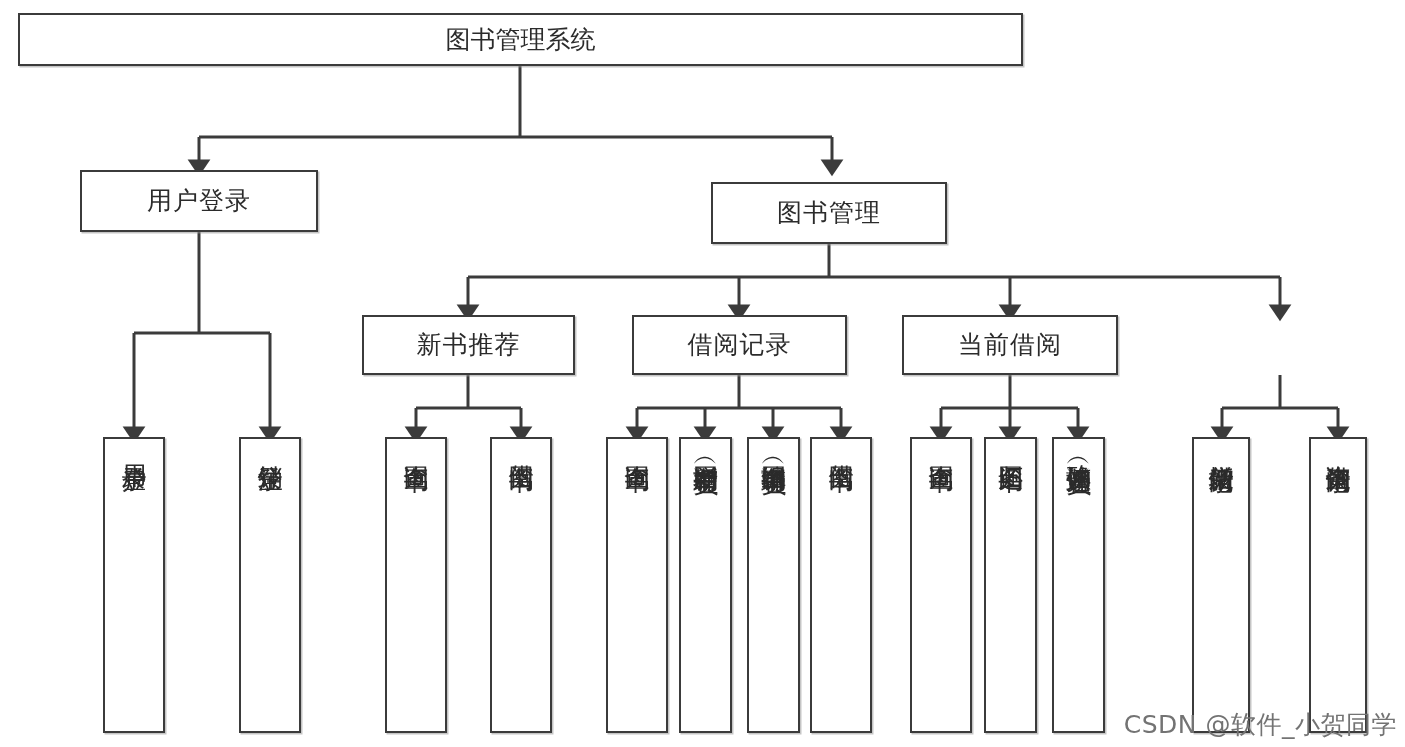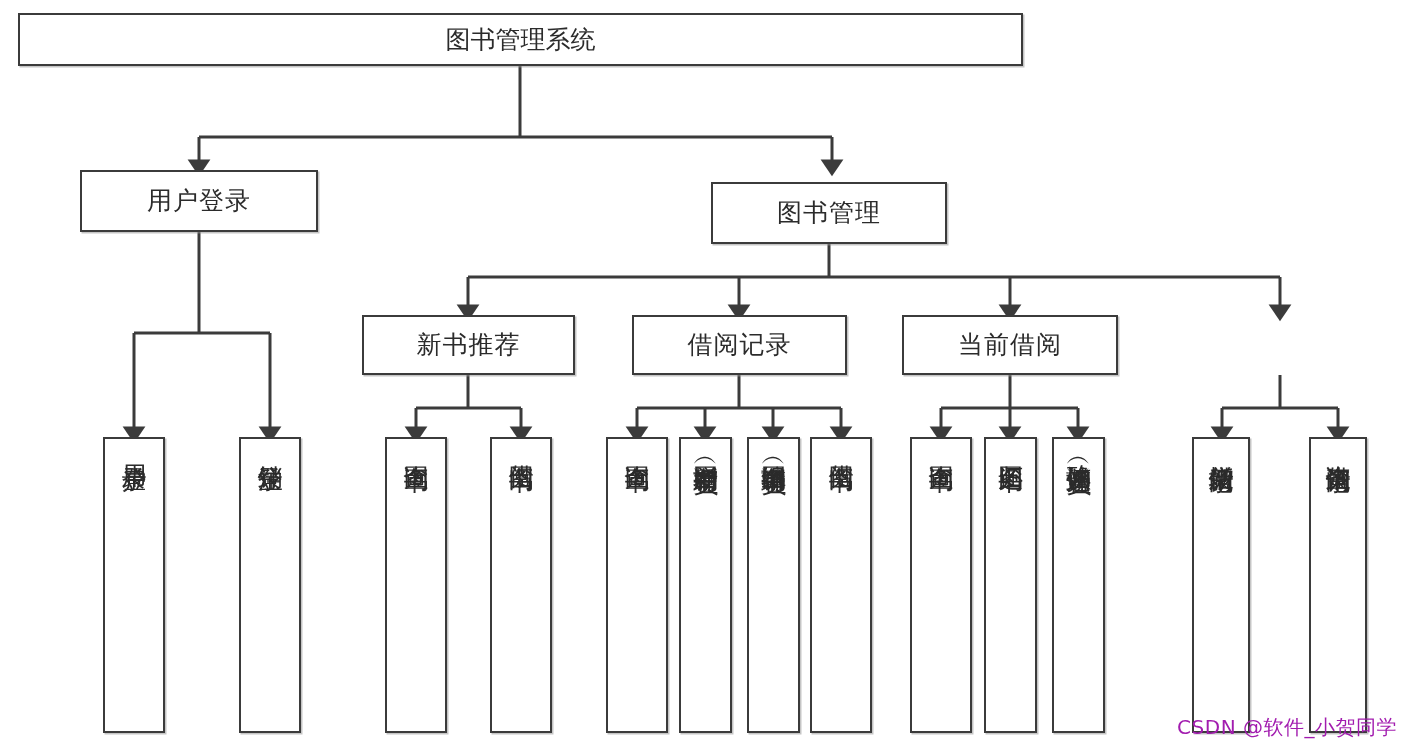--- a/index.html
+++ b/index.html
@@ -55,22 +55,22 @@
     writing-mode: vertical-rl;
     text-orientation: upright;
     white-space: nowrap;
     line-height: 1.02;
     display: block;
   }
   .watermark {
     position: absolute;
     right: 8px;
     bottom: 6px;
-    font-size: 20px;
-    color: #a21caf;
+    font-size: 25px;
+    color: #737373;
     letter-spacing: 0.5px;
     z-index: 6;
     white-space: nowrap;
     font-family: "DejaVu Sans", "Liberation Sans", sans-serif;
   }
 </style>
 </head>
 <body>
 
 <div id="stage">

